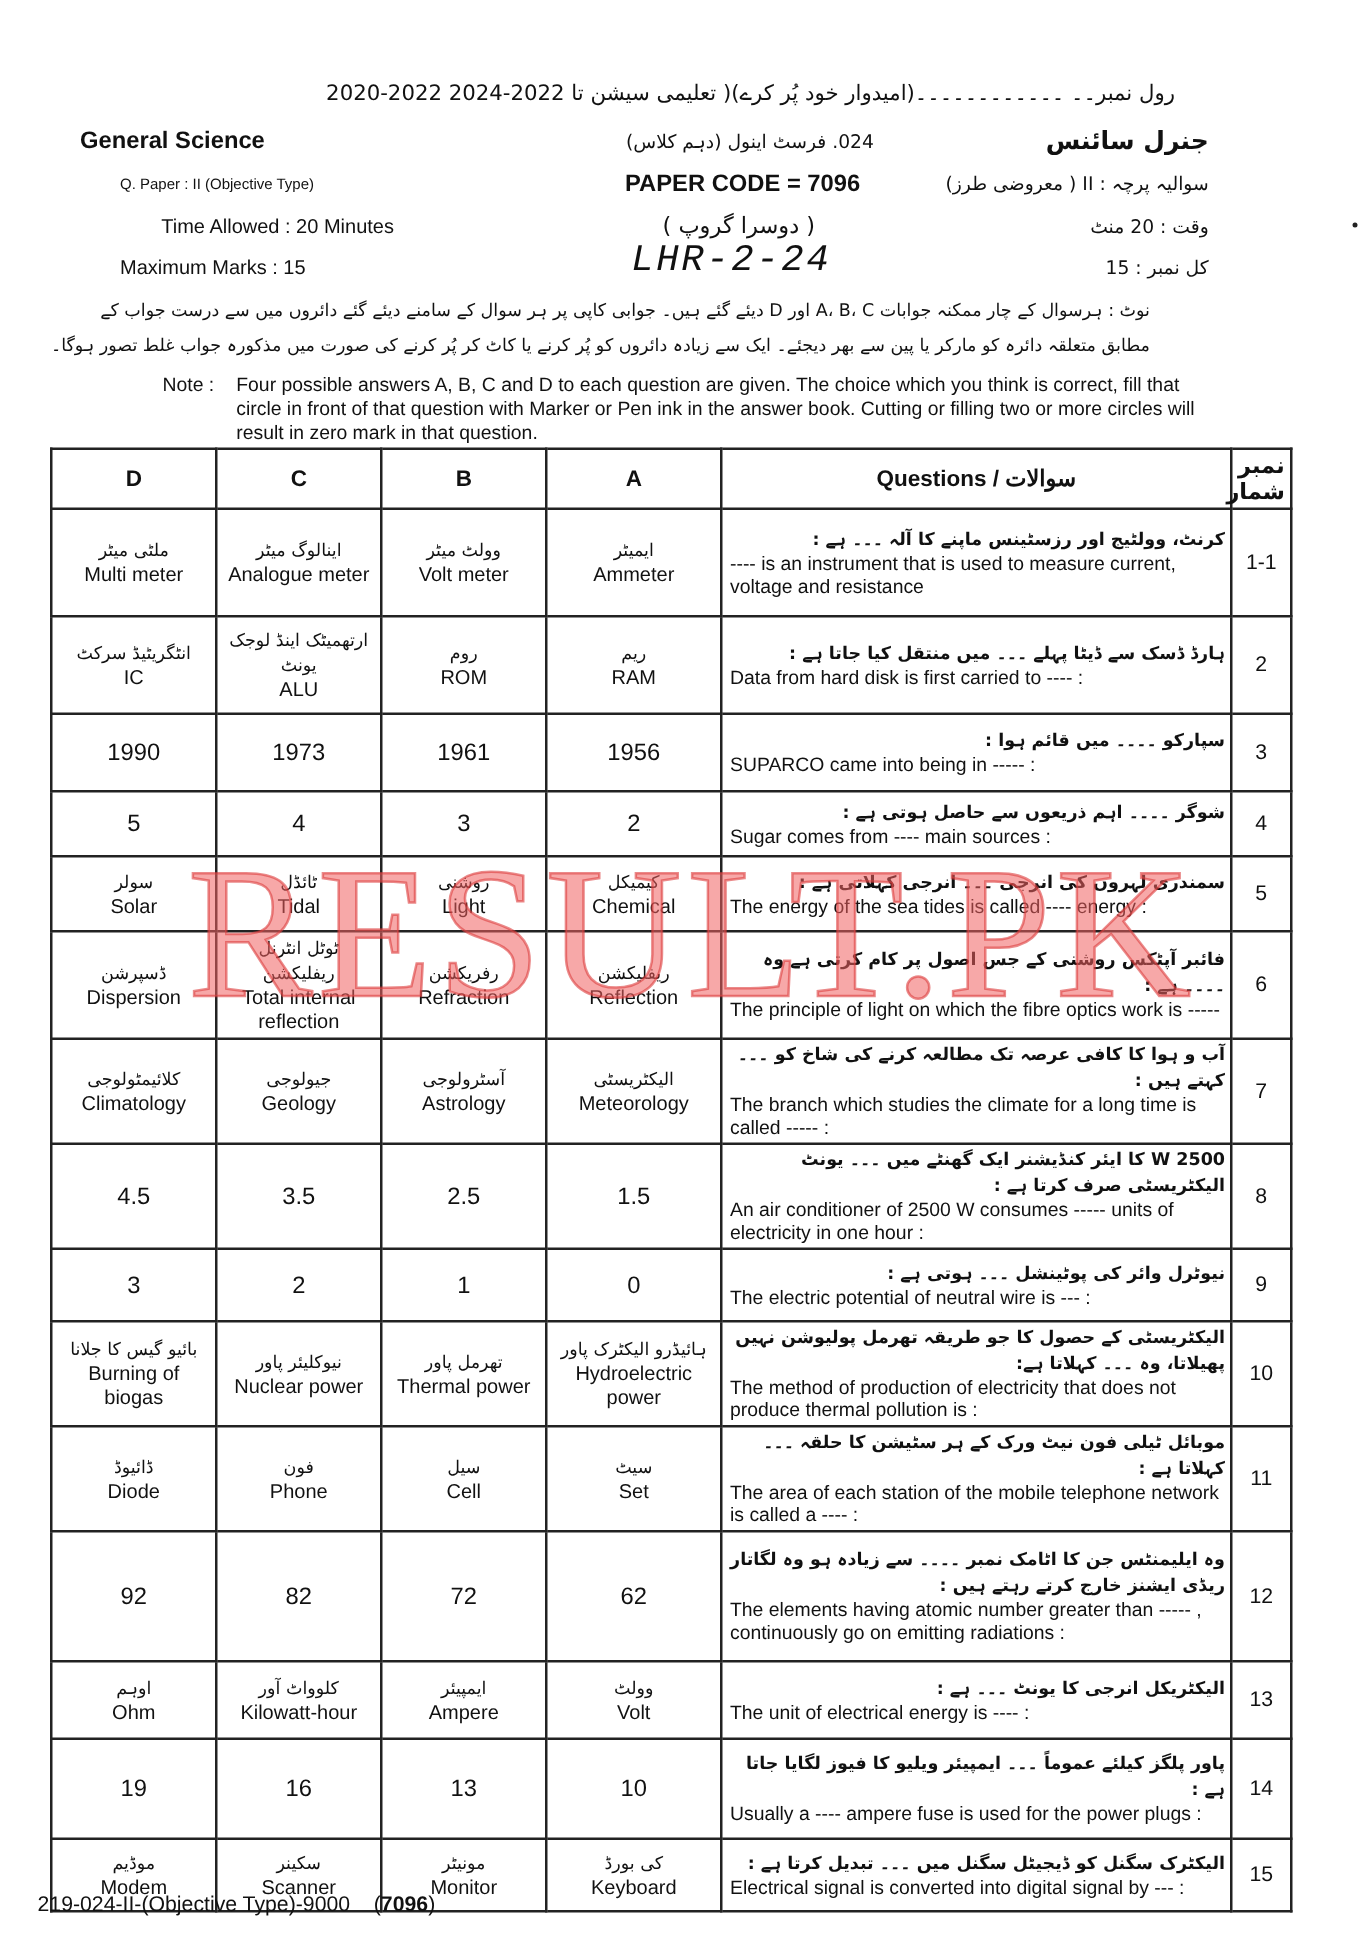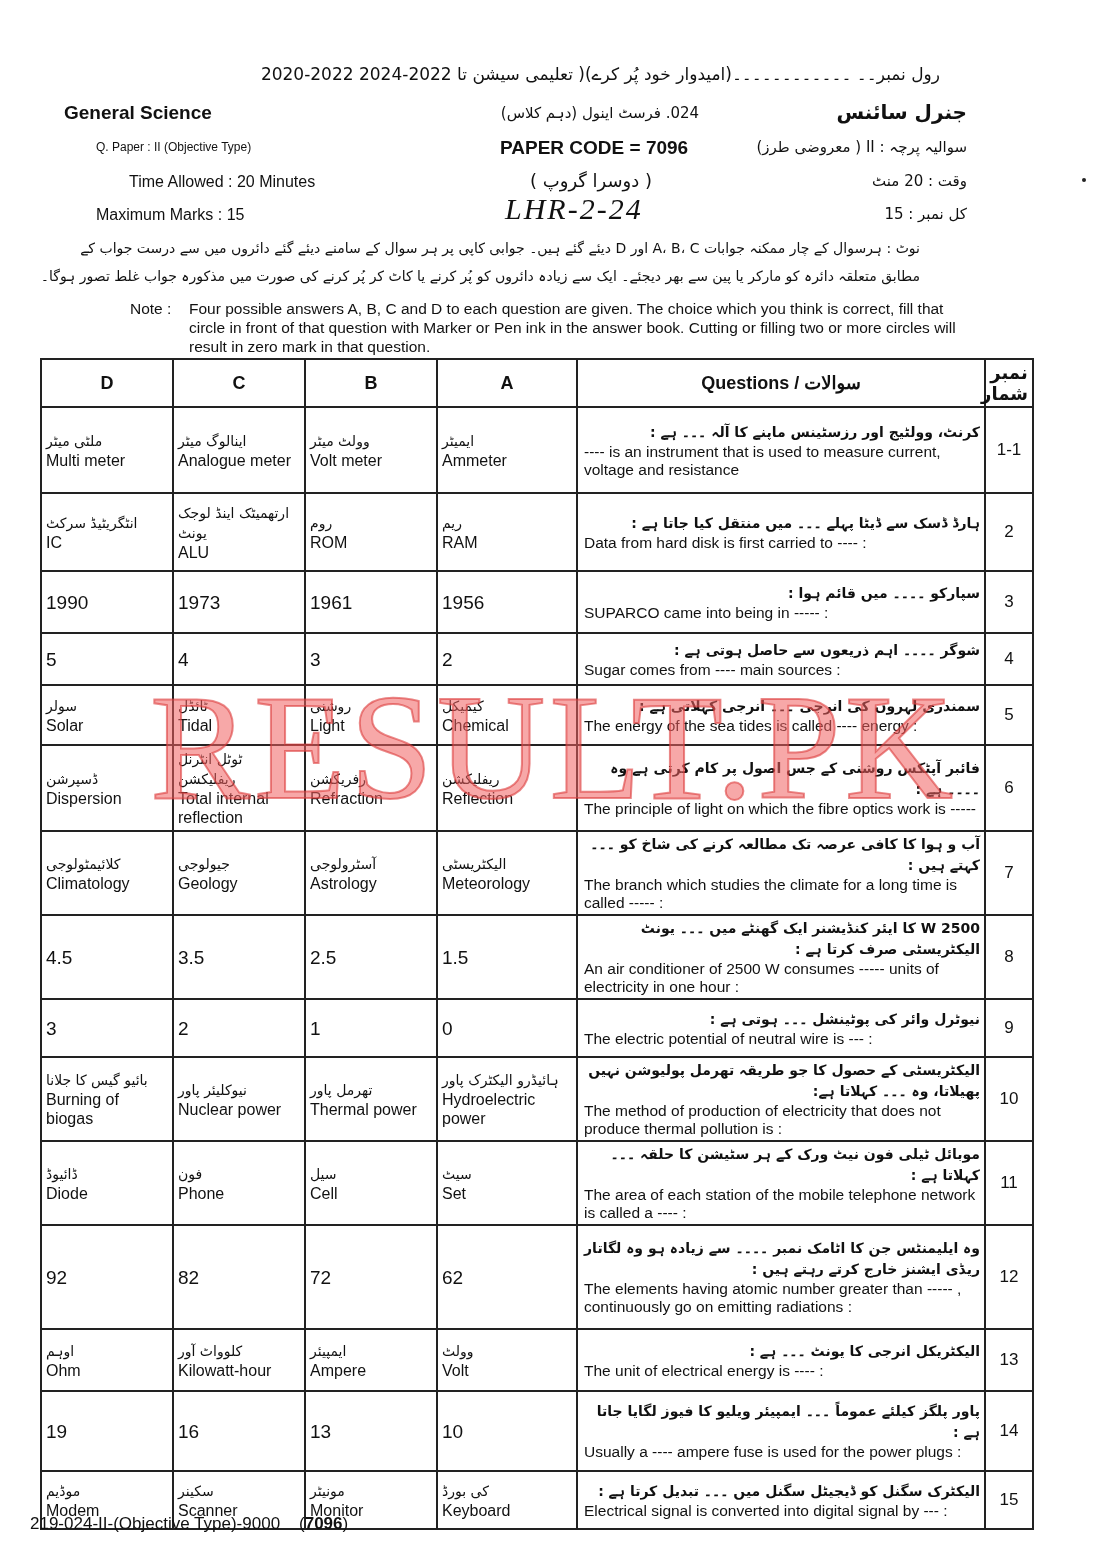--- a/index.html
+++ b/index.html
@@ -14,38 +14,38 @@
   .title-en { top: 102px; left: 64px; font-size: 19px; font-weight: bold; }
   .title-ur { top: 100px; right: 130px; font-size: 20px; font-weight: bold; }
   .center-ur { top: 104px; left: 470px; width: 260px; text-align: center; font-size: 15px; }
   .qp-en { top: 140px; left: 96px; font-size: 12px; }
   .paper-code { top: 137px; left: 500px; font-size: 19px; font-weight: bold; }
   .qp-ur { top: 138px; right: 130px; font-size: 15px; }
   .time-en { top: 173px; left: 98px; font-size: 16px; margin-left: 31px; }
   .group-ur { top: 170px; left: 530px; font-size: 18px; }
   .time-ur { top: 172px; right: 130px; font-size: 15px; }
   .marks-en { top: 206px; left: 96px; font-size: 16px; }
-  .handwritten { top: 192px; left: 505px; font-family: Liberation Serif, serif; font-style: italic; font-size: 30px; letter-spacing: 2px; }
+  .handwritten { top: 192px; left: 505px; font-family: Liberation Mono, monospace; font-style: italic; font-size: 30px; letter-spacing: 2px; }
   .marks-ur { top: 205px; right: 130px; font-size: 15px; }
   .note-ur-1 { top: 240px; left: 180px; width: 740px; font-size: 14px; text-align: right; }
   .note-ur-2 { top: 268px; left: 180px; width: 740px; font-size: 14px; text-align: right; }
   .note-en { top: 299px; left: 130px; font-size: 15.5px; line-height: 19px; white-space: normal; width: 840px; }
   .note-en .label { position: absolute; left: 0; top: 0; }
   .note-en .body { margin-left: 59px; display: block; }
 
   table.mcq {
     position: absolute; top: 358px; left: 40px; width: 992px;
     border-collapse: collapse; table-layout: fixed;
   }
   table.mcq td, table.mcq th {
     border: 2px solid #222; padding: 2px 4px; vertical-align: middle;
   }
   table.mcq th { font-size: 18px; font-weight: bold; text-align: center; height: 34px; }
   th.q-head { font-weight: normal; font-size: 14px; }
-  td.opt { text-align: left; font-size: 16px; line-height: 19px; }
+  td.opt { text-align: center; font-size: 16px; line-height: 19px; }
   td.opt .ur { display: block; direction: rtl; font-family: "DejaVu Sans", sans-serif; font-size: 14px; line-height: 20px; }
   td.opt.numeric { font-size: 19px; }
   td.q { font-size: 15.5px; line-height: 18px; }
   td.q .ur { display: block; direction: rtl; text-align: right; font-family: "DejaVu Sans", sans-serif; font-size: 14px; line-height: 21px; font-weight: bold; }
   td.q .en { display: block; padding-left: 2px; }
   td.num { text-align: center; font-size: 17px; vertical-align: top; padding-top: 14px; }
   th.num-head { font-size: 12px; direction: rtl; font-family: "DejaVu Sans", sans-serif; font-weight: normal; }
 
   .watermark {
     position: absolute; top: 672px; left: 150px; width: 800px;

